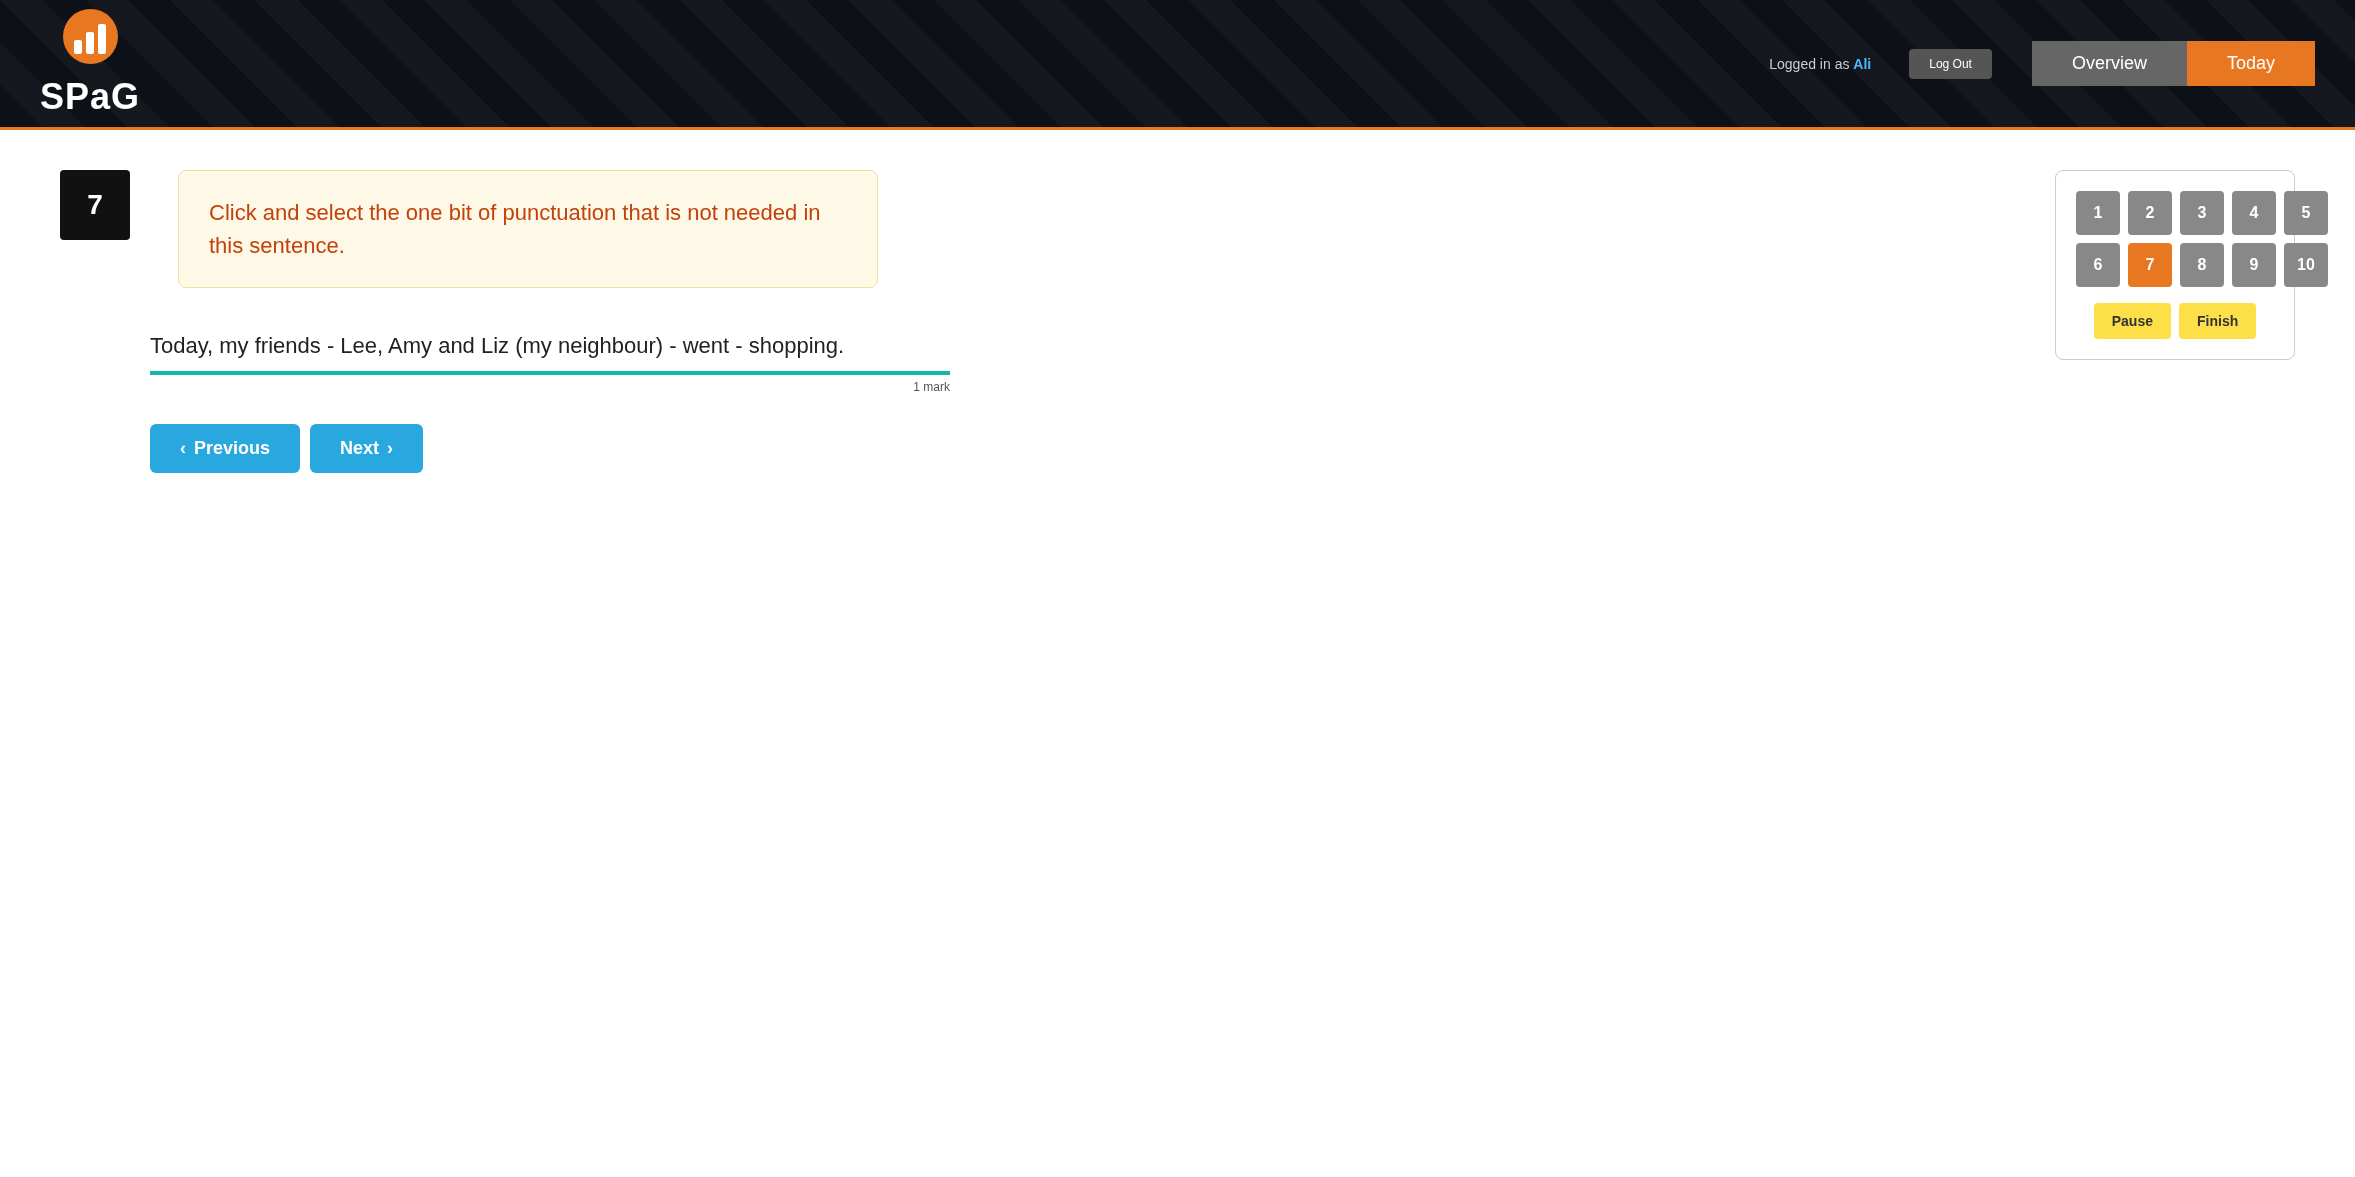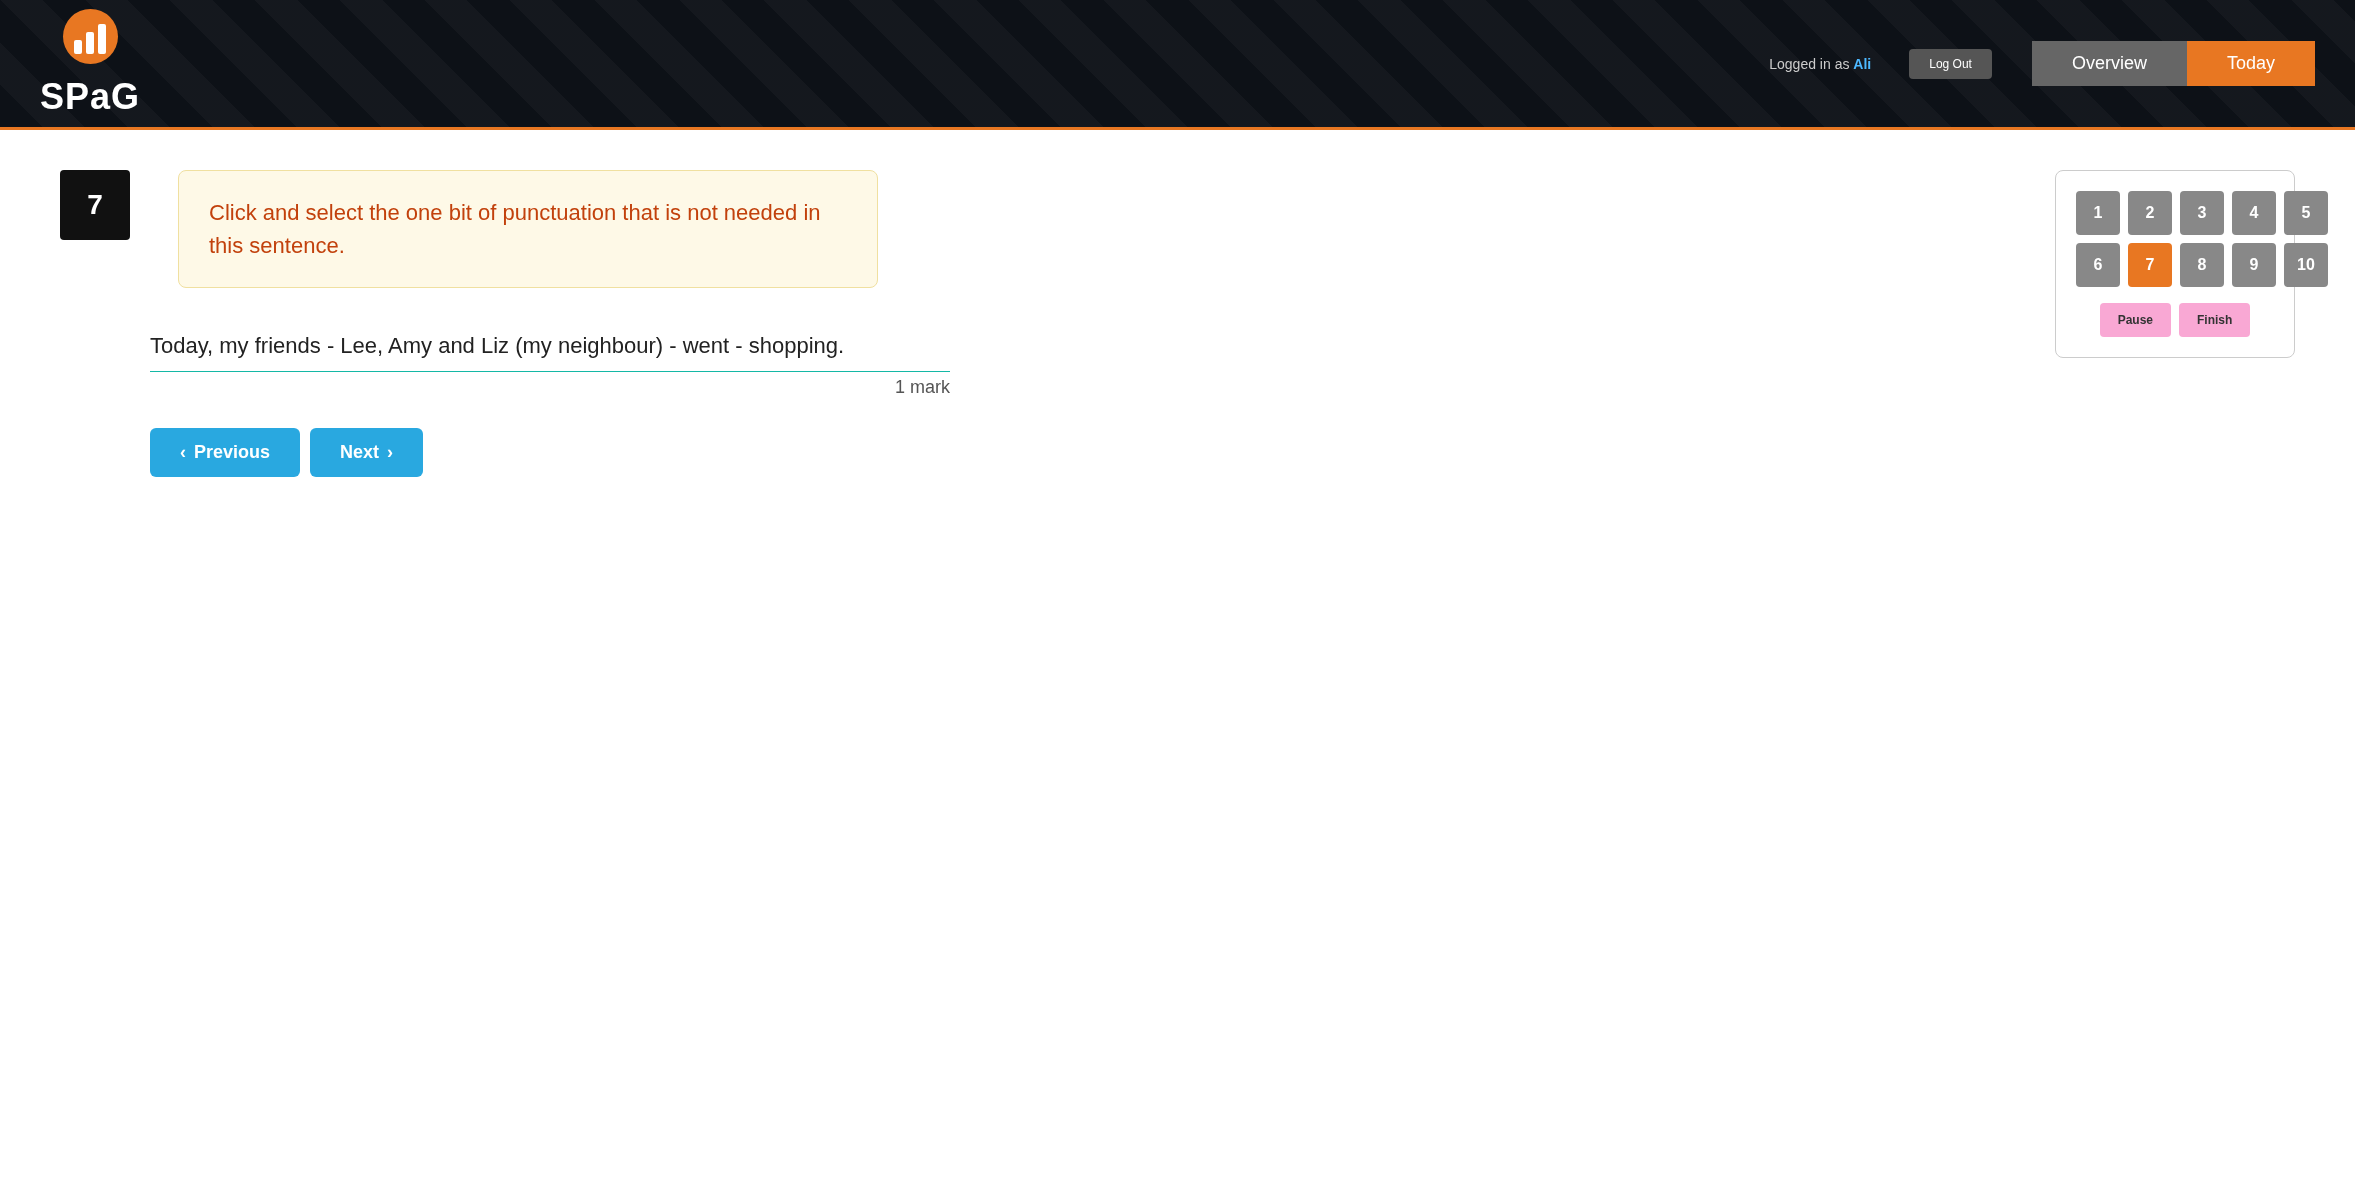--- a/index.html
+++ b/index.html
@@ -155,23 +155,23 @@
     .sentence-area {
       margin: 20px 0 8px 90px;
       font-size: 22px;
       color: #222;
       line-height: 1.6;
     }
 
     .mark-label {
       text-align: right;
       max-width: 800px;
-      font-size: 18px;
+      font-size: 12px;
       color: #555;
-      border-top: 1px solid #14b8a6;
+      border-top: 4px solid #14b8a6;
       padding-top: 5px;
       margin-left: 90px;
     }
 
     .navigation-buttons {
       display: flex;
       gap: 10px;
       margin-top: 30px;
       margin-left: 90px;
     }
@@ -228,26 +228,26 @@
     .q-btn.active { background: #e87722; }
 
     .action-buttons {
       display: flex;
       gap: 8px;
       justify-content: center;
     }
 
     .action-btn {
       padding: 10px 18px;
-      font-size: 12px;
+      font-size: 14px;
       font-weight: bold;
       border-radius: 4px;
       border: none;
       cursor: pointer;
-      background: #f9a8d4;
+      background: #fde047;
       color: #333;
     }
   </style>
 </head>
 <body>
 
 <header class="header">
   <div class="logo-area">
     <div class="logo-icon">
       <div class="logo-bar" style="height:14px;"></div>

